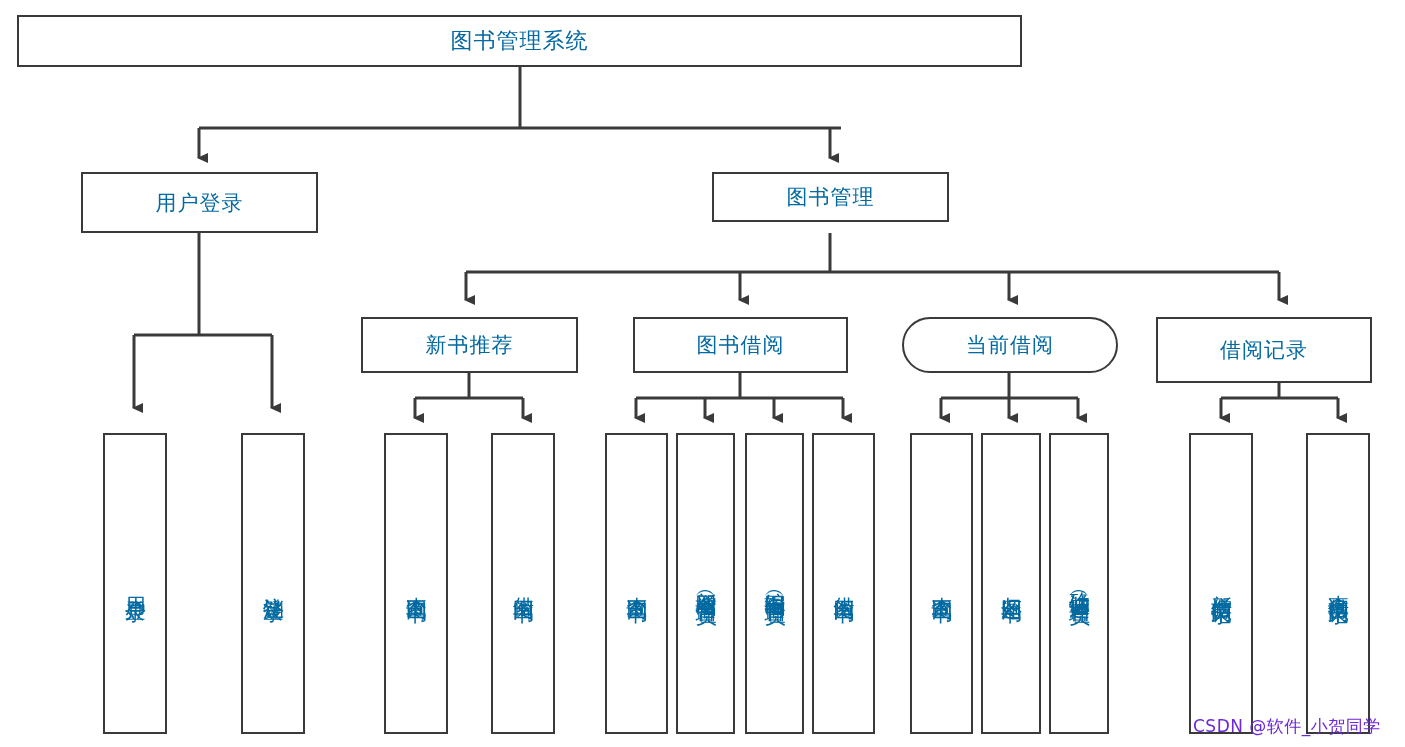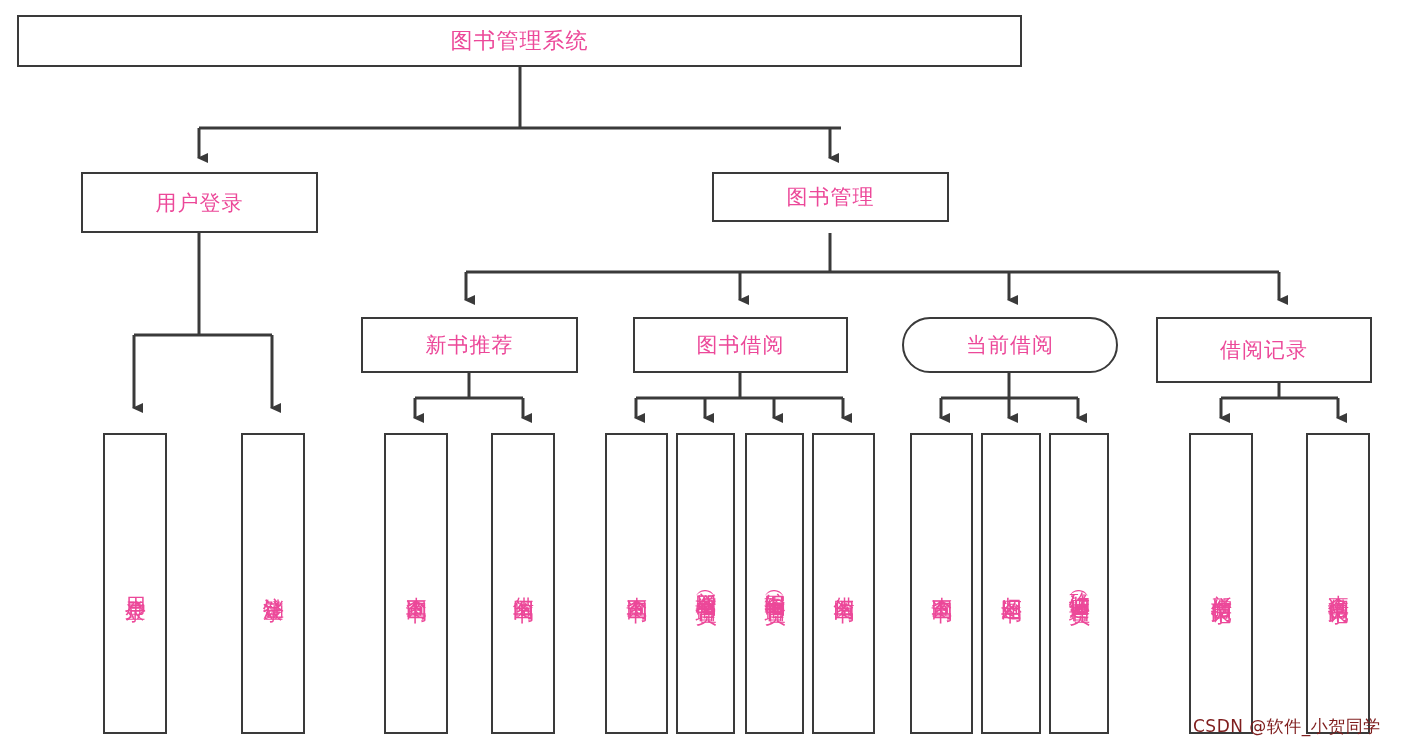--- a/index.html
+++ b/index.html
@@ -26,21 +26,21 @@
     pointer-events: none;
   }
   .node {
     position: absolute;
     box-sizing: border-box;
     background: #ffffff;
     border: 2px solid #3a3a3a;
     display: flex;
     align-items: center;
     justify-content: center;
-    color: #ec4899;
+    color: #0369a1;
   }
   .node.hbox {
     font-size: 21px;
     letter-spacing: 1px;
   }
   .node.root {
     font-size: 22px;
     border-width: 2px;
   }
   .node.leaf {
@@ -57,21 +57,21 @@
   .leaf-text {
     writing-mode: vertical-rl;
     text-orientation: upright;
     display: block;
     white-space: nowrap;
     letter-spacing: 2px;
   }
   .watermark {
     position: absolute;
     font-size: 17px;
-    color: #7f1d1d;
+    color: #6d28d9;
     letter-spacing: 0.5px;
     white-space: nowrap;
     font-family: "DejaVu Sans", "Liberation Sans", sans-serif;
   }
 </style>
 </head>
 <body>
 
 <div id="canvas">
 

